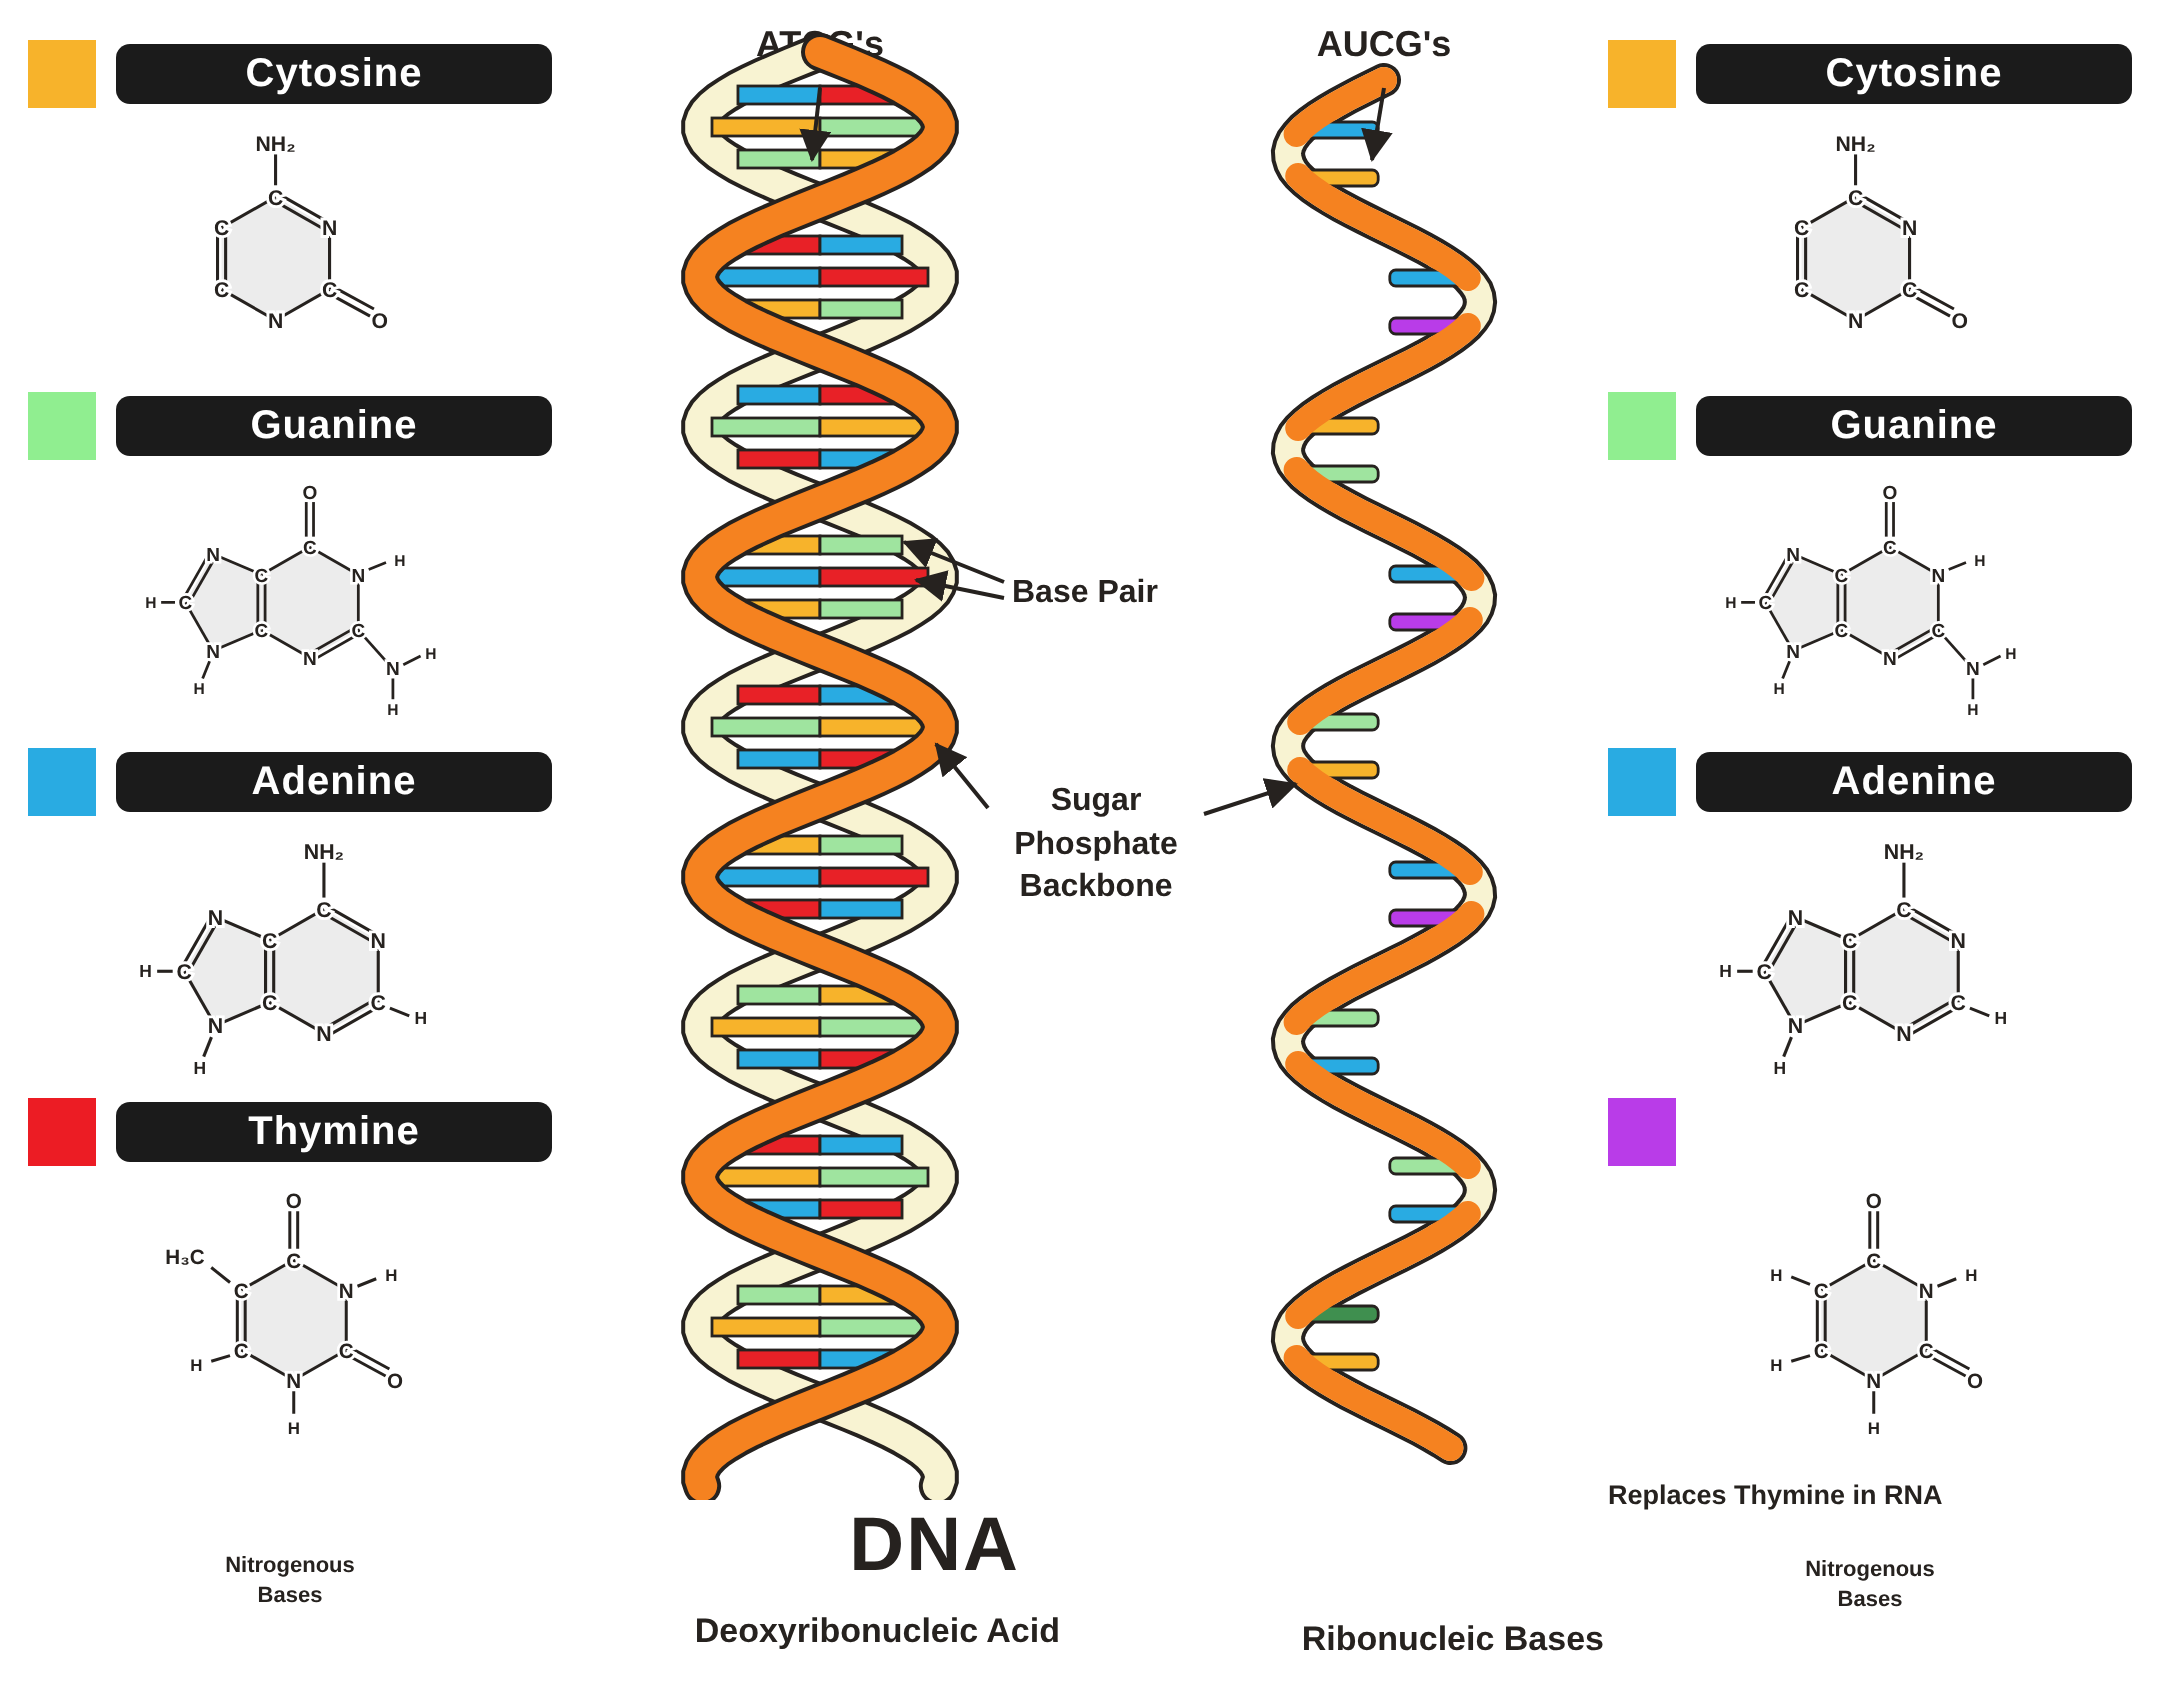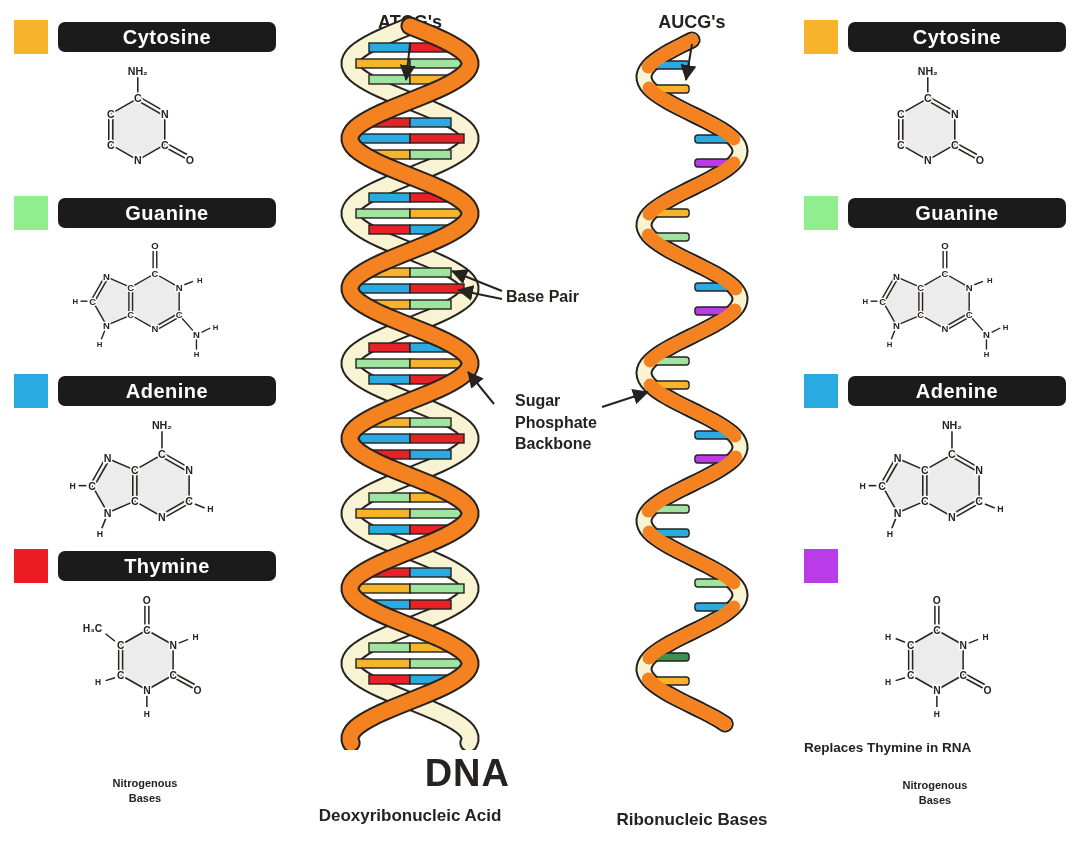--- a/index.html
+++ b/index.html
@@ -13,21 +13,21 @@
         justify-content:center;color:#fff;font-weight:bold;font-size:20px;letter-spacing:.5px}
   .mol{display:block}
   .mol line{stroke:#26221F;stroke-width:1.6}
   .mol polygon{fill:#ECECEC}
   .mol text{font-family:"Liberation Sans",sans-serif;font-weight:bold;font-size:11px;
             text-anchor:middle;fill:#26221F;paint-order:stroke;stroke:#ffffff;stroke-width:3px}
   .mol text.h{font-size:9px}
   .helix{position:absolute}
   .tag{position:absolute;text-align:center;font-weight:bold;font-size:18px}
   .big-title{position:absolute;text-align:right;font-weight:bold;font-size:38px;letter-spacing:1px}
-  .subtitle{position:absolute;text-align:center;font-weight:bold;font-size:17px}
+  .subtitle{position:absolute;text-align:right;font-weight:bold;font-size:17px}
   .annot{position:absolute;font-weight:bold;font-size:16px;white-space:pre-line;line-height:1.35}
   .footer{position:absolute;text-align:center;font-weight:bold;font-size:11px;white-space:pre-line;line-height:1.35}
   .note{position:absolute;text-align:left;font-weight:bold;font-size:13.5px}
   .overlay{position:absolute;inset:0;pointer-events:none}
   .arr{stroke:#26221F;stroke-width:2;marker-end:url(#ah)}
 </style>
 </head>
 <body>
 
 <div class="canvas">
@@ -454,21 +454,21 @@
       <path d="M36.3,235.0L39.1,238.0L42.7,241.0L46.8,244.0L51.5,247.0L56.6,250.0L62.1,253.0L67.9,256.0L73.9,259.0L80.0,262.0L86.1,265.0L92.1,268.0L97.9,271.0L103.4,274.0L108.5,277.0L113.2,280.0L117.3,283.0L120.9,286.0L123.7,289.0" fill="none" stroke="#F58220" stroke-width="13" stroke-linecap="round"></path>
       <path d="M122.9,310.0L119.8,313.0L116.0,316.0L111.7,319.0L106.9,322.0L101.6,325.0L96.0,328.0L90.1,331.0L84.1,334.0L78.0,337.0L71.9,340.0L65.9,343.0L60.2,346.0L54.8,349.0L49.8,352.0L45.3,355.0L41.4,358.0L38.1,361.0" fill="none" stroke="#F58220" stroke-width="13" stroke-linecap="round"></path>
       <path d="M38.1,385.0L41.4,388.0L45.3,391.0L49.8,394.0L54.8,397.0L60.2,400.0L65.9,403.0L71.9,406.0L78.0,409.0L84.1,412.0L90.1,415.0L96.0,418.0L101.6,421.0L106.9,424.0L111.7,427.0L116.0,430.0L119.8,433.0L122.9,436.0" fill="none" stroke="#F58220" stroke-width="13" stroke-linecap="round"></path>
       <path d="M123.7,457.0L120.9,460.0L117.3,463.0L113.2,466.0L108.5,469.0L103.4,472.0L97.9,475.0L92.1,478.0L86.1,481.0L80.0,484.0L73.9,487.0L67.9,490.0L62.1,493.0L56.6,496.0L51.5,499.0L46.8,502.0L42.7,505.0L39.1,508.0L36.3,511.0" fill="none" stroke="#F58220" stroke-width="13" stroke-linecap="round"></path>
       <path d="M37.1,532.0L40.2,535.0L44.0,538.0L48.3,541.0L53.1,544.0L58.4,547.0L64.0,550.0L69.9,553.0L75.9,556.0L82.0,559.0L88.1,562.0L94.1,565.0L99.8,568.0L105.2,571.0L110.2,574.0L114.7,577.0L118.6,580.0L121.9,583.0" fill="none" stroke="#F58220" stroke-width="13" stroke-linecap="round"></path>
       <path d="M121.9,607.0L118.6,610.0L114.7,613.0L110.2,616.0L105.2,619.0L99.8,622.0L94.1,625.0L88.1,628.0L82.0,631.0L75.9,634.0L69.9,637.0L64.0,640.0L58.4,643.0L53.1,646.0L48.3,649.0L44.0,652.0L40.2,655.0L37.1,658.0" fill="none" stroke="#F58220" stroke-width="13" stroke-linecap="round"></path>
       <path d="M36.3,679.0L39.1,682.0L42.7,685.0L46.8,688.0L51.5,691.0L56.6,694.0L62.1,697.0L67.9,700.0L73.9,703.0L80.0,706.0L86.1,709.0L92.1,712.0L97.9,715.0L103.4,718.0L108.5,721.0L113.2,724.0" fill="none" stroke="#F58220" stroke-width="13" stroke-linecap="round"></path>
     </svg>
 
   <div class="annot" style="left:506px;top:286px">Base Pair</div>
-  <div class="annot" style="left:515px;top:390px;width:104px;text-align:left">Sugar
+  <div class="annot" style="left:496px;top:390px;width:104px;text-align:center">Sugar
 Phosphate
 Backbone</div>
 
   <div class="big-title" style="left:310px;top:752px;width:200px">DNA</div>
   <div class="subtitle" style="left:290px;top:806px;width:240px">Deoxyribonucleic Acid</div>
   <div class="subtitle" style="left:582px;top:810px;width:220px">Ribonucleic Bases</div>
 
   <svg class="overlay" viewBox="0 0 1080 848">
     <defs>
       <marker id="ah" markerWidth="9" markerHeight="8" refX="7.5" refY="4" orient="auto">

